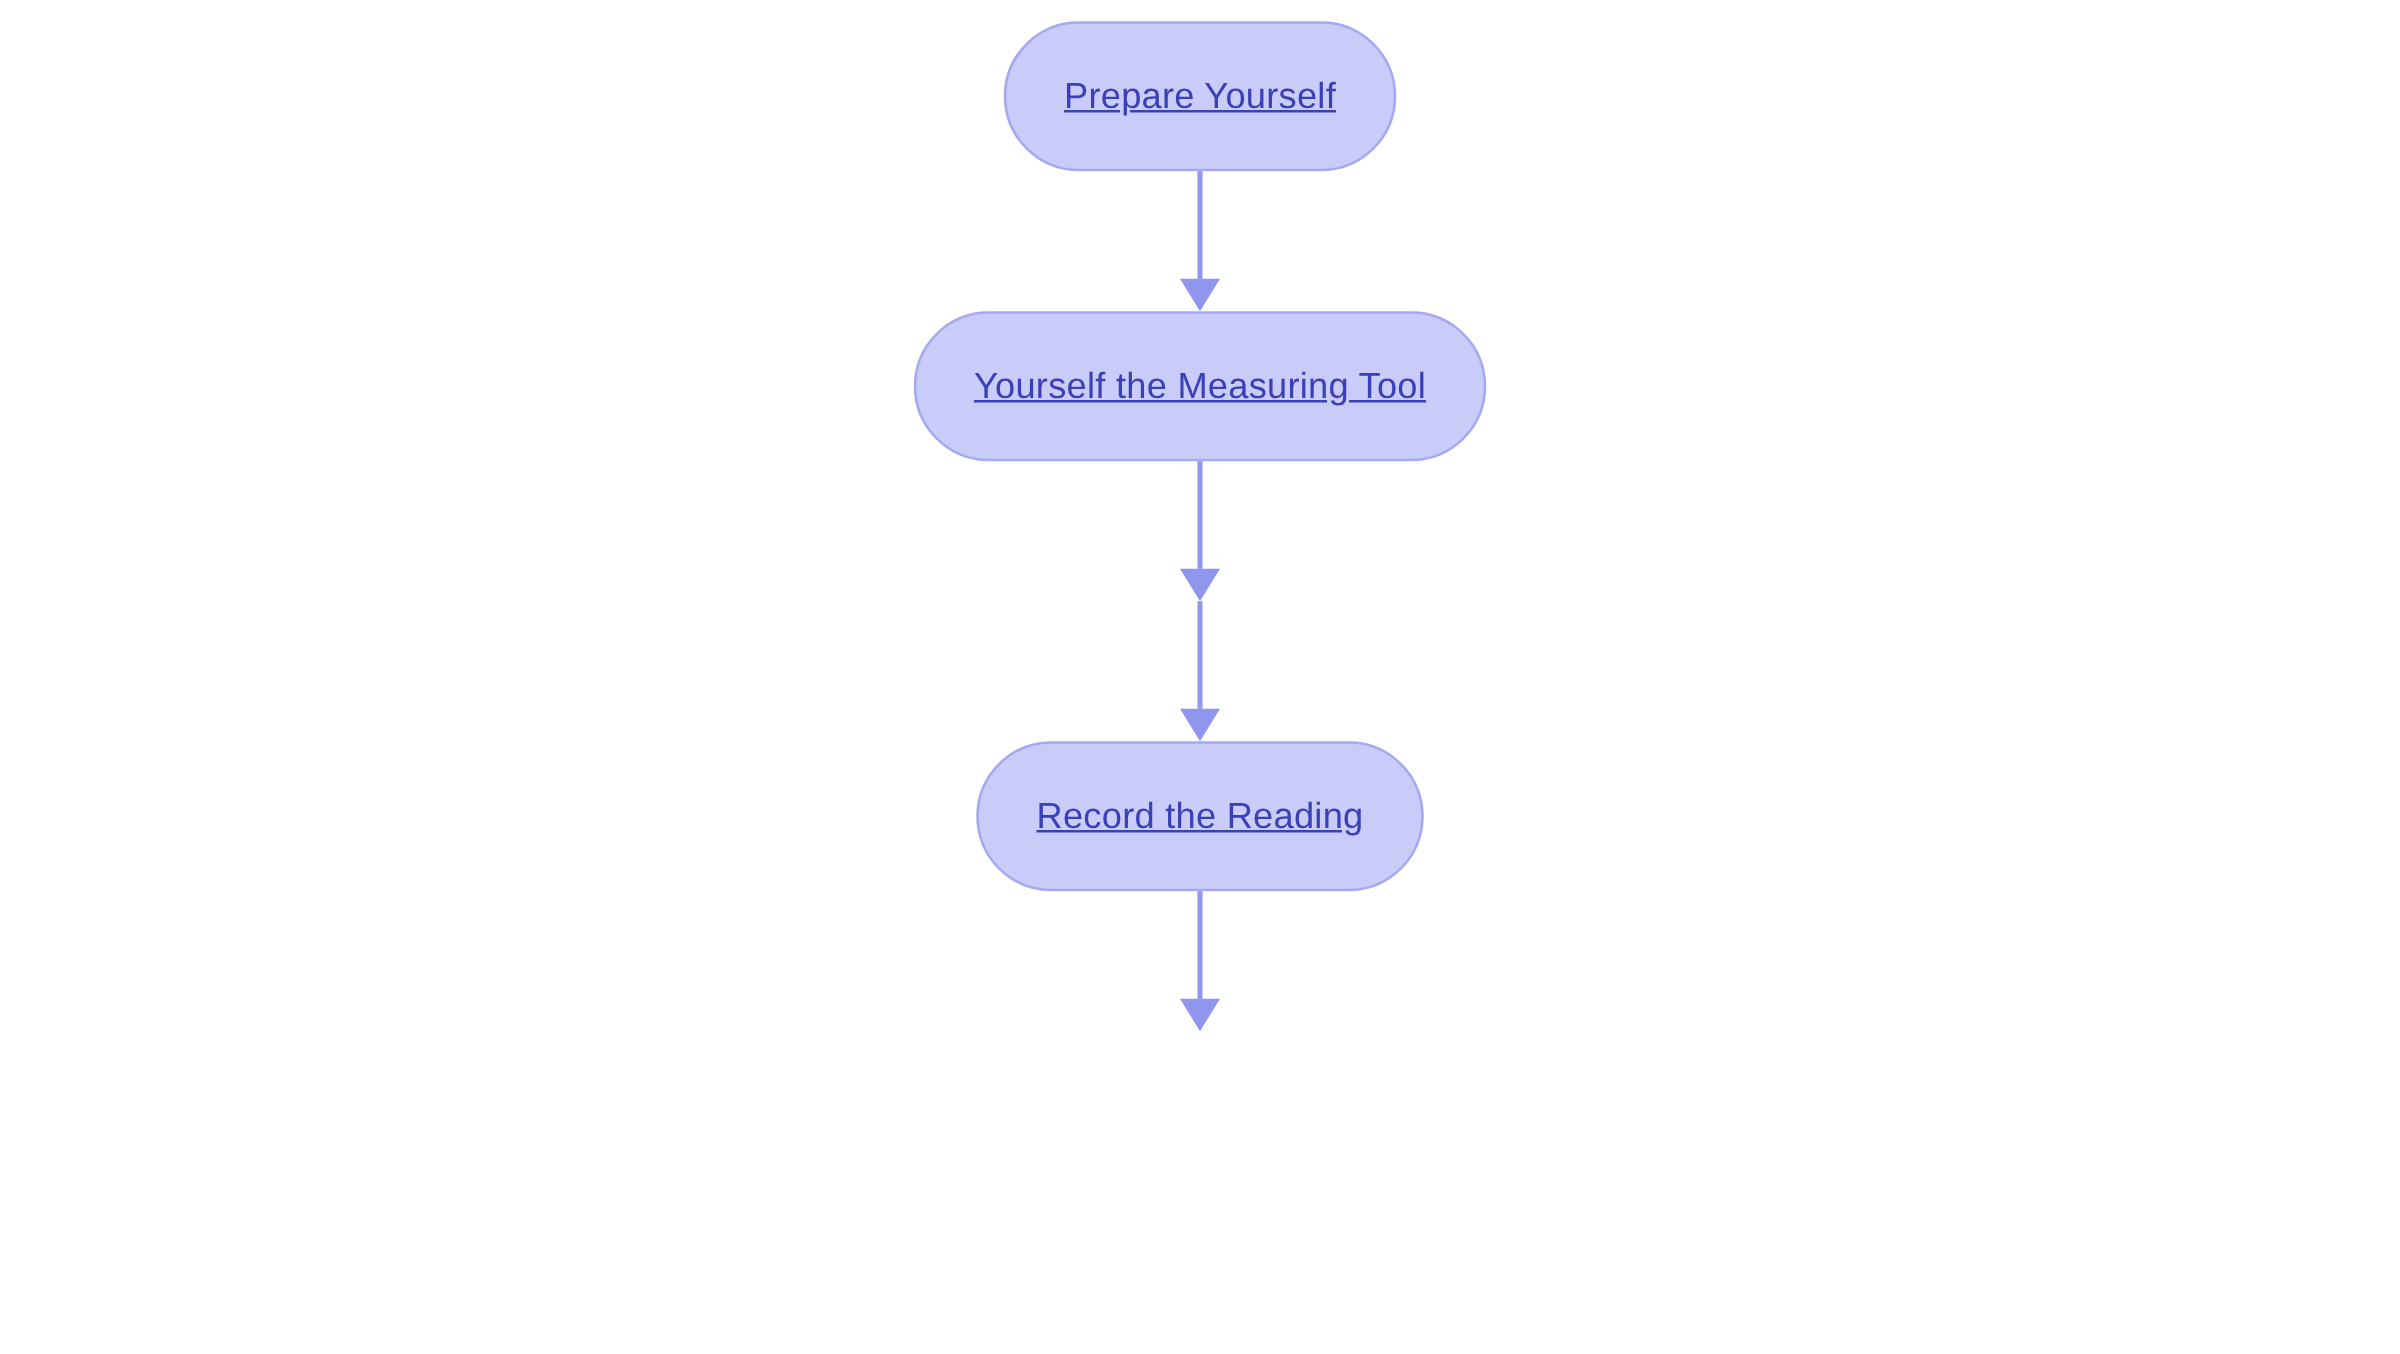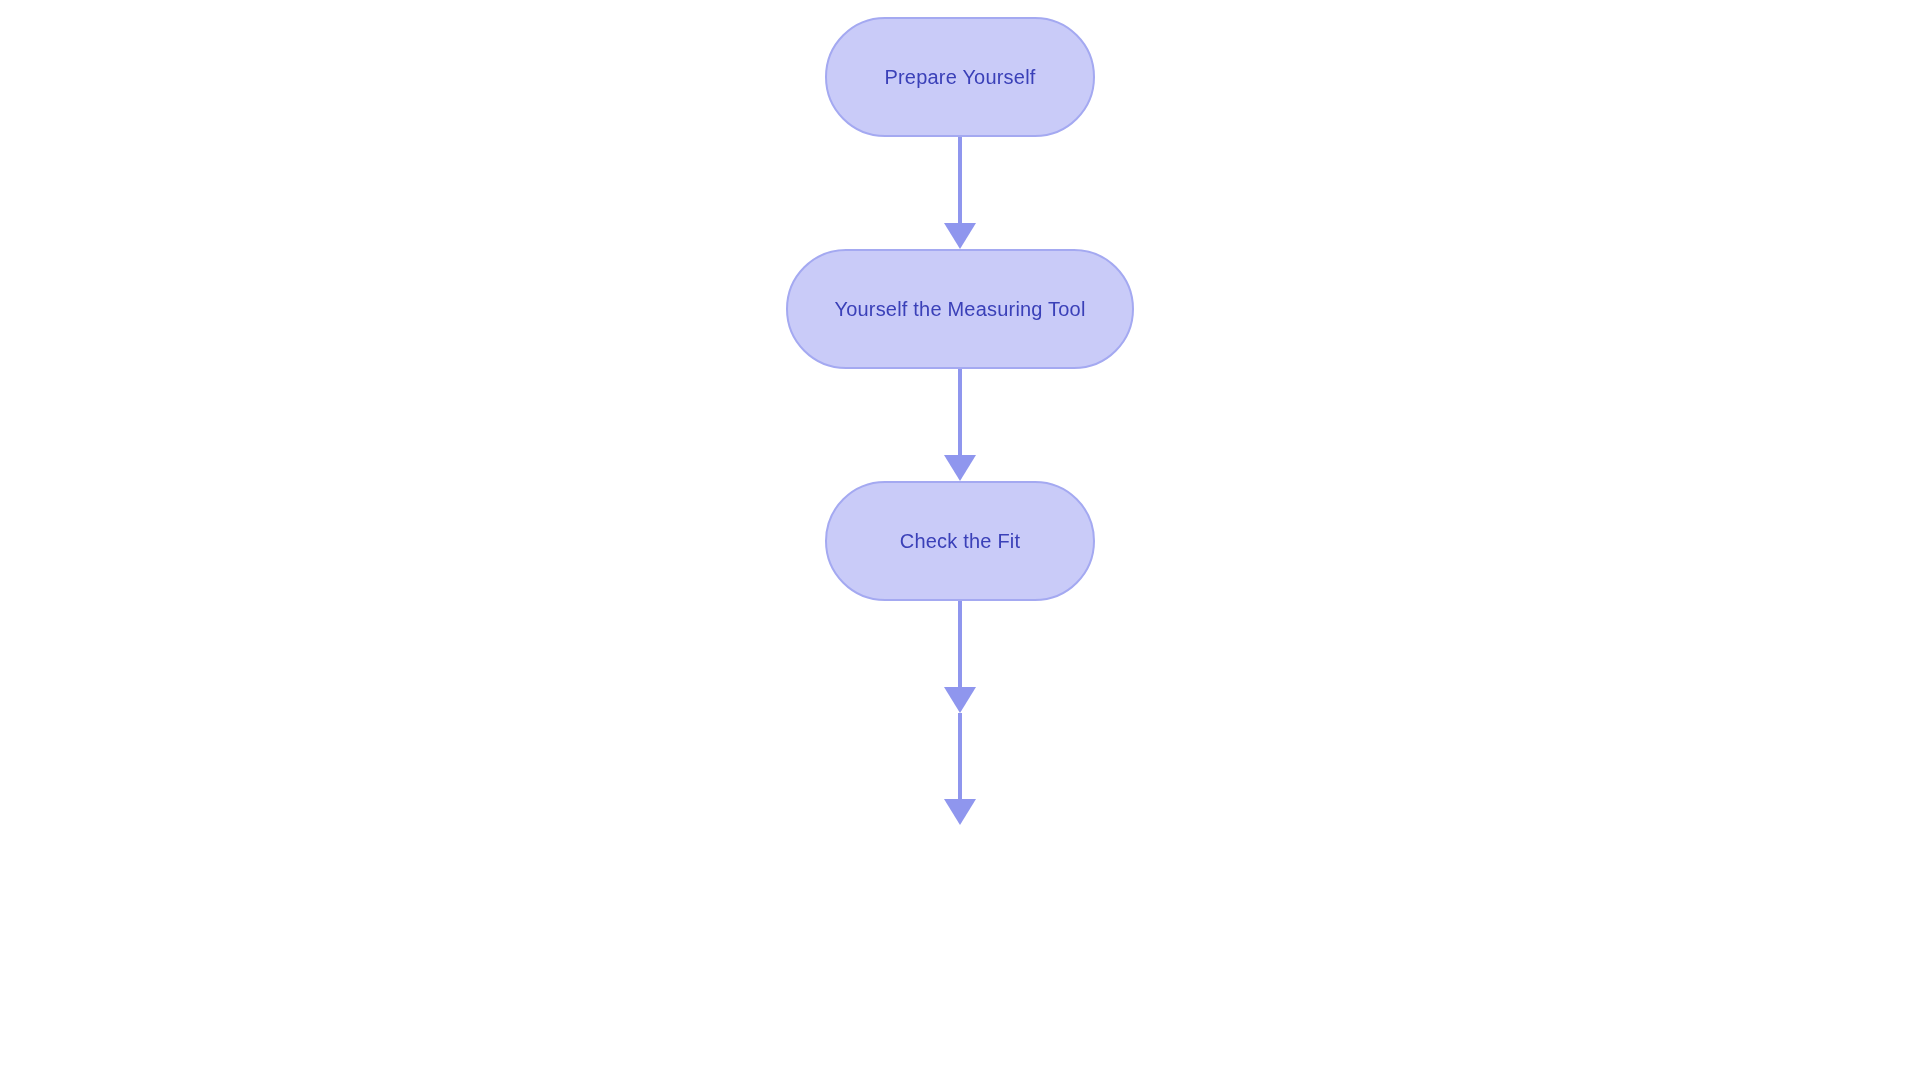--- a/index.html
+++ b/index.html
@@ -35,24 +35,25 @@
     padding: 0 46px;
     border-radius: 60px;
     background: var(--node-fill);
     border: 2px solid var(--node-border);
     display: flex;
     align-items: center;
     justify-content: center;
     flex: 0 0 auto;
   }
   .flow-node .node-label {
-    font-size: 20px;
+    font-size: 29px;
     color: var(--node-text);
     white-space: nowrap;
     letter-spacing: 0.2px;
+    text-decoration: underline;
   }
   .flow-arrow {
     height: 112px;
     width: 32px;
     display: flex;
     flex-direction: column;
     align-items: center;
     flex: 0 0 auto;
   }
   .flow-arrow .arrow-line {
@@ -84,29 +85,29 @@
 
   <div class="flow-node">
     <span class="node-label">Yourself the Measuring Tool</span>
   </div>
 
   <div class="flow-arrow">
     <div class="arrow-line"></div>
     <div class="arrow-head"></div>
   </div>
 
-  <div class="flow-node">
-    <span class="node-label">Check the Fit</span>
-  </div>
 
   <div class="flow-arrow">
     <div class="arrow-line"></div>
     <div class="arrow-head"></div>
   </div>
 
+  <div class="flow-node">
+    <span class="node-label">Record the Reading</span>
+  </div>
 
   <div class="flow-arrow">
     <div class="arrow-line"></div>
     <div class="arrow-head"></div>
   </div>
 
 
 </div>
 
 </body></html>

